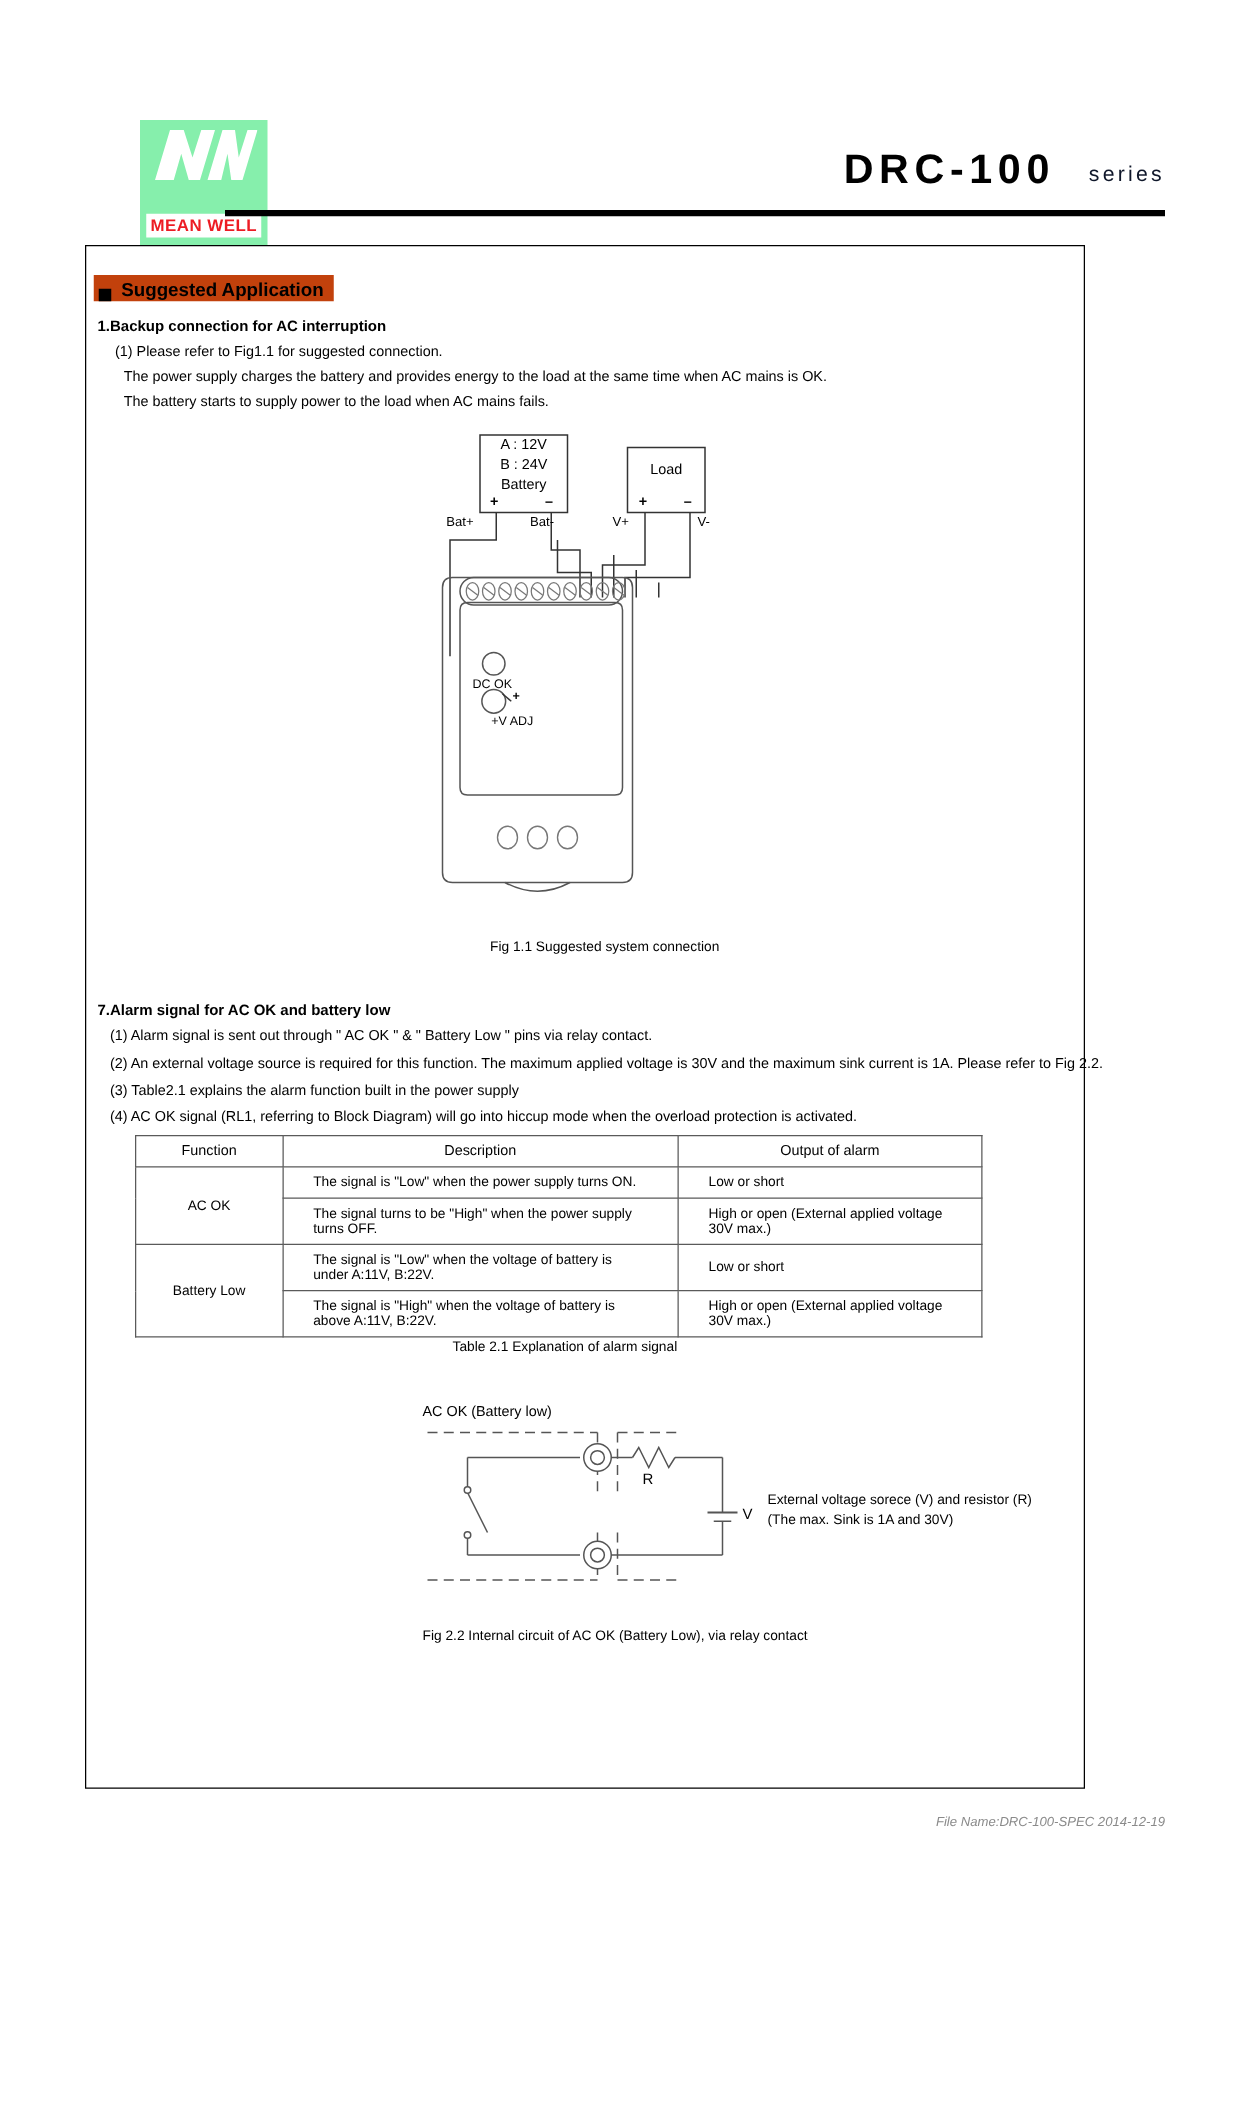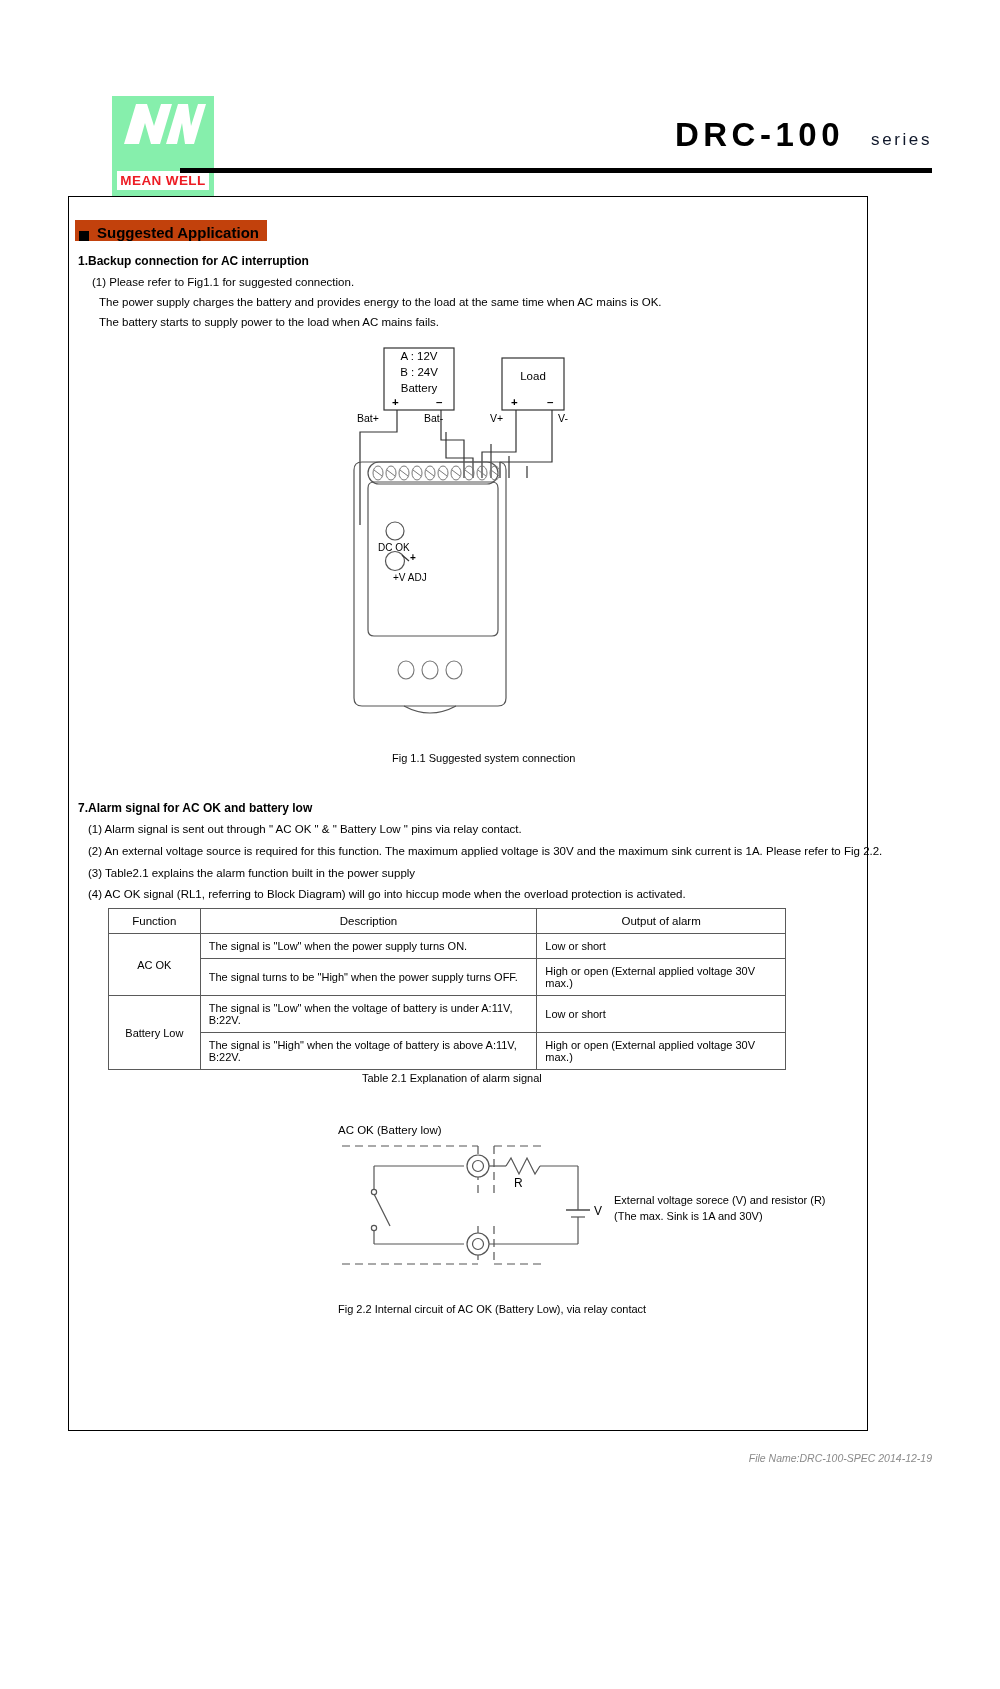--- a/index.html
+++ b/index.html
@@ -159,21 +159,21 @@
   .tbl {
     position: absolute;
     left: 108px;
     top: 908px;
     width: 678px;
     border-collapse: collapse;
     font-size: 11px;
   }
   .tbl td, .tbl th {
     border: 1px solid #5a5a5a;
-    padding: 6px 8px;
+    padding: 6px 24px;
     font-weight: normal;
     text-align: left;
     vertical-align: middle;
     color: #000;
   }
   .tbl th { text-align: center; font-size: 11.5px; }
   .tbl .c-func { width: 78px; text-align: center; }
   .tbl .c-desc { width: 348px; }
   .tbl .c-out  { width: 252px; }
 

